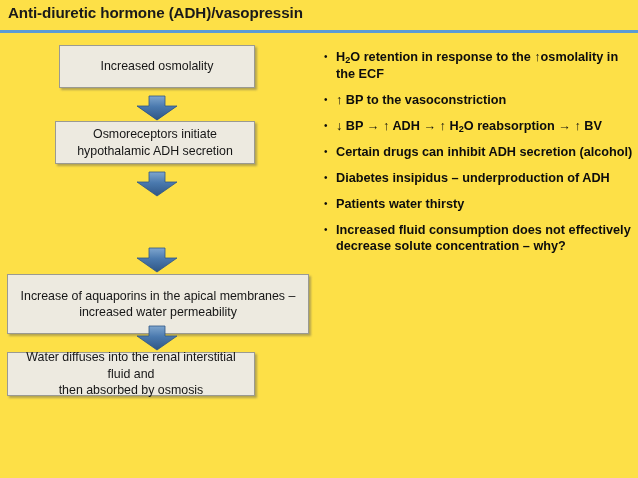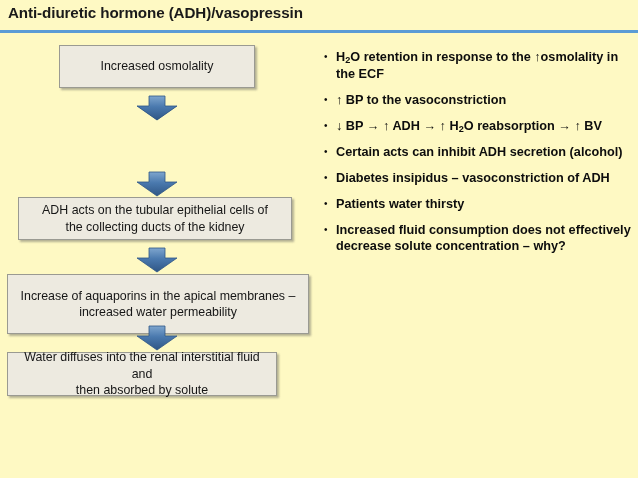--- a/index.html
+++ b/index.html
@@ -7,21 +7,21 @@
     width: 638px;
     height: 478px;
     background: #ffffff;
     font-family: "Liberation Sans", sans-serif;
     overflow: hidden;
   }
   #slide {
     position: relative;
     width: 638px;
     height: 478px;
-    background: #fef9c3;
+    background: #fde047;
   }
 
   
   #header {
     position: absolute;
     left: 0; top: 0;
     width: 638px; height: 31px;
   }
   #title-main {
     position: absolute;
@@ -135,57 +135,57 @@
             <stop offset="0%" stop-color="#7FA6CE"></stop>
             <stop offset="45%" stop-color="#4A79AE"></stop>
             <stop offset="100%" stop-color="#2F5685"></stop>
           </linearGradient>
         </defs>
         <path d="M14 1 H30 V11 H42 L22 25 L2 11 H14 Z" fill="url(#ag1)" stroke="#2E5party"></path>
         <path d="M14 1 H30 V11 H42 L22 25 L2 11 H14 Z" fill="url(#ag1)" stroke="#2F5685" stroke-width="0.8"></path>
       </svg>
     </div>
 
+    <div class="flow-box" style="left: 55px; top: 81px; width: 200px; height: 43px; background: rgb(237, 234, 224); border-color: rgb(154, 154, 146);">
+      <div>
+        <span>Osmoreceptors initiate</span>
+        <span>hypothalamic ADH secretion</span>
+      </div>
+    </div>
 
     <div class="arrow" style="left:135px; top:131px;">
       <svg width="44" height="26" viewBox="0 0 44 26">
         <path d="M14 1 H30 V11 H42 L22 25 L2 11 H14 Z" fill="url(#ag1)" stroke="#2F5685" stroke-width="0.8"></path>
       </svg>
     </div>
 
-    <div class="flow-box" style="left: 18px; top: 157px; width: 274px; height: 43px; background: rgb(237, 234, 224); border-color: rgb(154, 154, 146);">
-      <div>
-        <span>ADH acts on the tubular epithelial cells of</span>
-        <span>the collecting ducts of the kidney</span>
-      </div>
-    </div>
 
     <div class="arrow" style="left:135px; top:207px;">
       <svg width="44" height="26" viewBox="0 0 44 26">
         <path d="M14 1 H30 V11 H42 L22 25 L2 11 H14 Z" fill="url(#ag1)" stroke="#2F5685" stroke-width="0.8"></path>
       </svg>
     </div>
 
     <div class="flow-box" style="left: 7px; top: 234px; width: 302px; height: 60px; background: rgb(237, 234, 224); border-color: rgb(154, 154, 146);">
       <div>
         <span>Increase of aquaporins in the apical membranes –</span>
         <span>increased water permeability</span>
       </div>
     </div>
 
     <div class="arrow" style="left:135px; top:285px;">
       <svg width="44" height="26" viewBox="0 0 44 26">
         <path d="M14 1 H30 V11 H42 L22 25 L2 11 H14 Z" fill="url(#ag1)" stroke="#2F5685" stroke-width="0.8"></path>
       </svg>
     </div>
 
-    <div class="flow-box" style="left: 7px; top: 312px; width: 270px; height: 44px; background: rgb(237, 234, 224); border-color: rgb(154, 154, 146);">
+    <div class="flow-box" style="left: 7px; top: 312px; width: 248px; height: 44px; background: rgb(237, 234, 224); border-color: rgb(154, 154, 146);">
       <div>
         <span>Water diffuses into the renal interstitial fluid and</span>
-        <span>then absorbed by solute</span>
+        <span>then absorbed by osmosis</span>
       </div>
     </div>
 
   </div>
 
   <div id="bullets">
 
     <div class="bullet">
       <div class="bullet-dot">•</div>
       <div class="bullet-text">H<sub>2</sub>O retention in response to the ↑osmolality in the ECF</div>
@@ -196,26 +196,26 @@
       <div class="bullet-text">↑ BP to the vasoconstriction</div>
     </div>
 
     <div class="bullet">
       <div class="bullet-dot">•</div>
       <div class="bullet-text">↓ BP → ↑ ADH → ↑ H<sub>2</sub>O reabsorption → ↑ BV</div>
     </div>
 
     <div class="bullet">
       <div class="bullet-dot">•</div>
-      <div class="bullet-text">Certain acts can inhibit ADH secretion (alcohol)</div>
-    </div>
-
-    <div class="bullet">
-      <div class="bullet-dot">•</div>
-      <div class="bullet-text">Diabetes insipidus – vasoconstriction of ADH</div>
+      <div class="bullet-text">Certain drugs can inhibit ADH secretion (alcohol)</div>
+    </div>
+
+    <div class="bullet">
+      <div class="bullet-dot">•</div>
+      <div class="bullet-text">Diabetes insipidus – underproduction of ADH</div>
     </div>
 
     <div class="bullet">
       <div class="bullet-dot">•</div>
       <div class="bullet-text">Patients water thirsty</div>
     </div>
 
     <div class="bullet">
       <div class="bullet-dot">•</div>
       <div class="bullet-text">Increased fluid consumption does not effectively decrease solute concentration – why?</div>

